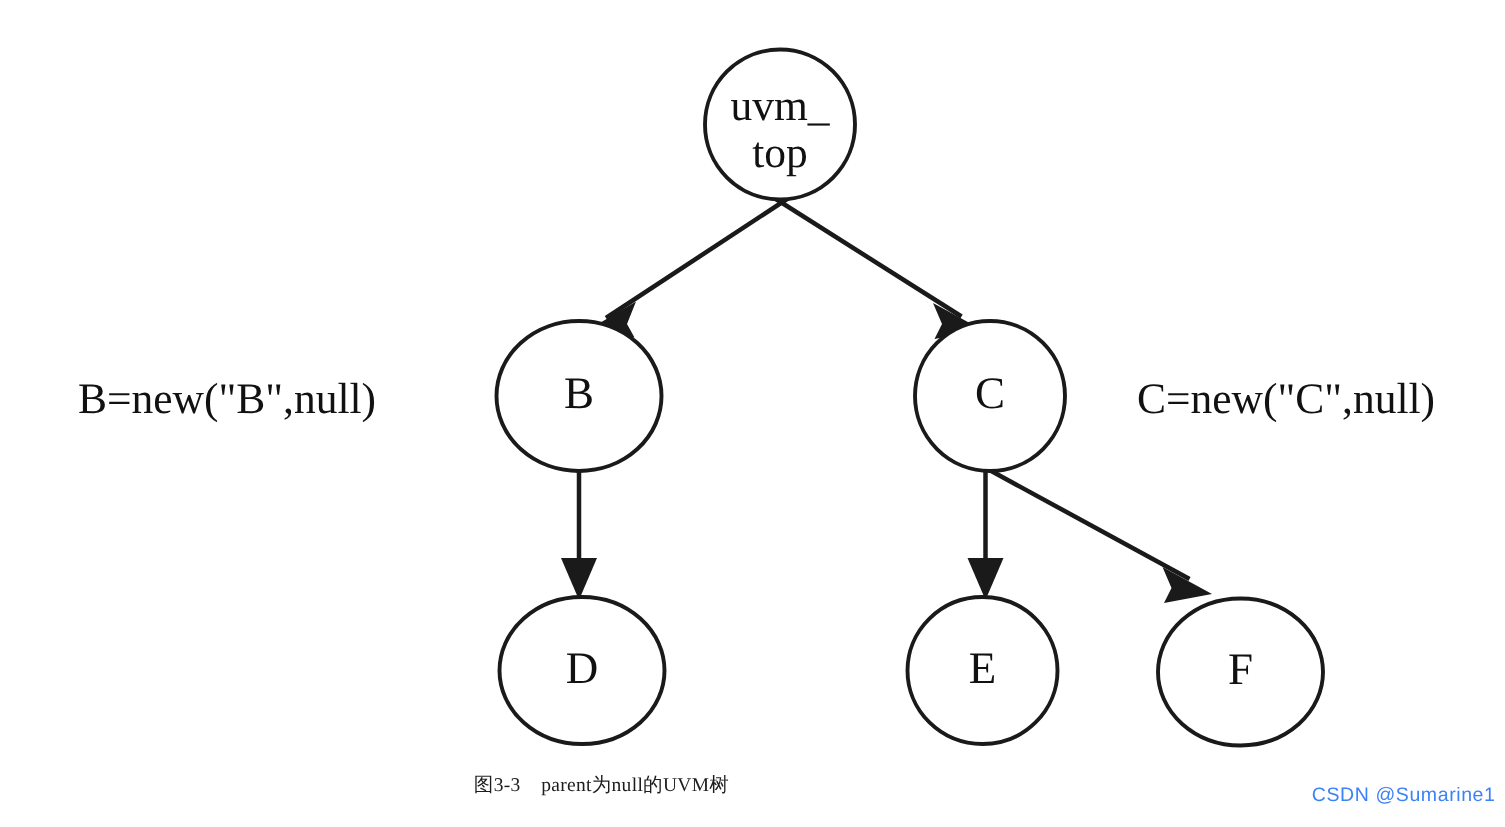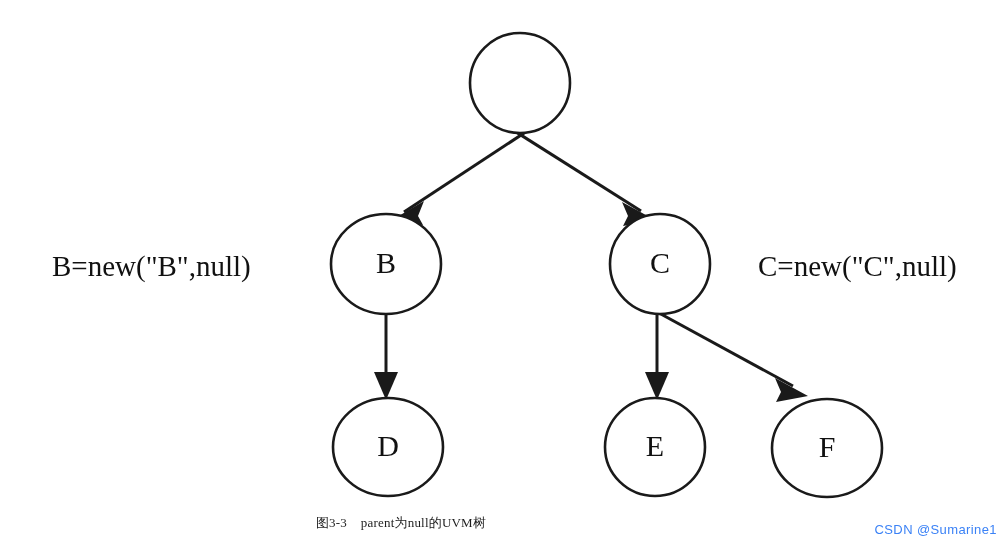--- a/index.html
+++ b/index.html
@@ -113,20 +113,21 @@
     </g>
 
     <ellipse class="node-circle" cx="520" cy="83" rx="50" ry="50"></ellipse>
     <ellipse class="node-circle" cx="386" cy="264" rx="55" ry="50"></ellipse>
     <ellipse class="node-circle" cx="660" cy="264" rx="50" ry="50"></ellipse>
     <ellipse class="node-circle" cx="388" cy="447" rx="55" ry="49"></ellipse>
     <ellipse class="node-circle" cx="655" cy="447" rx="50" ry="49"></ellipse>
     <ellipse class="node-circle" cx="827" cy="448" rx="55" ry="49"></ellipse>
   </svg>
 
+  <div class="node-label root" style="left:450px; top:56px; width:140px;"><span>uvm_</span><br><span>top</span></div>
 
   <div class="node-label" style="left:336px; top:248px; width:100px;">B</div>
   <div class="node-label" style="left:610px; top:248px; width:100px;">C</div>
   <div class="node-label" style="left:338px; top:431px; width:100px;">D</div>
   <div class="node-label" style="left:605px; top:431px; width:100px;">E</div>
   <div class="node-label" style="left:777px; top:432px; width:100px;">F</div>
 
   <div class="side-label" style="left:52px; top:250px;">B=new("B",null)</div>
   <div class="side-label" style="left:758px; top:250px;">C=new("C",null)</div>
 

